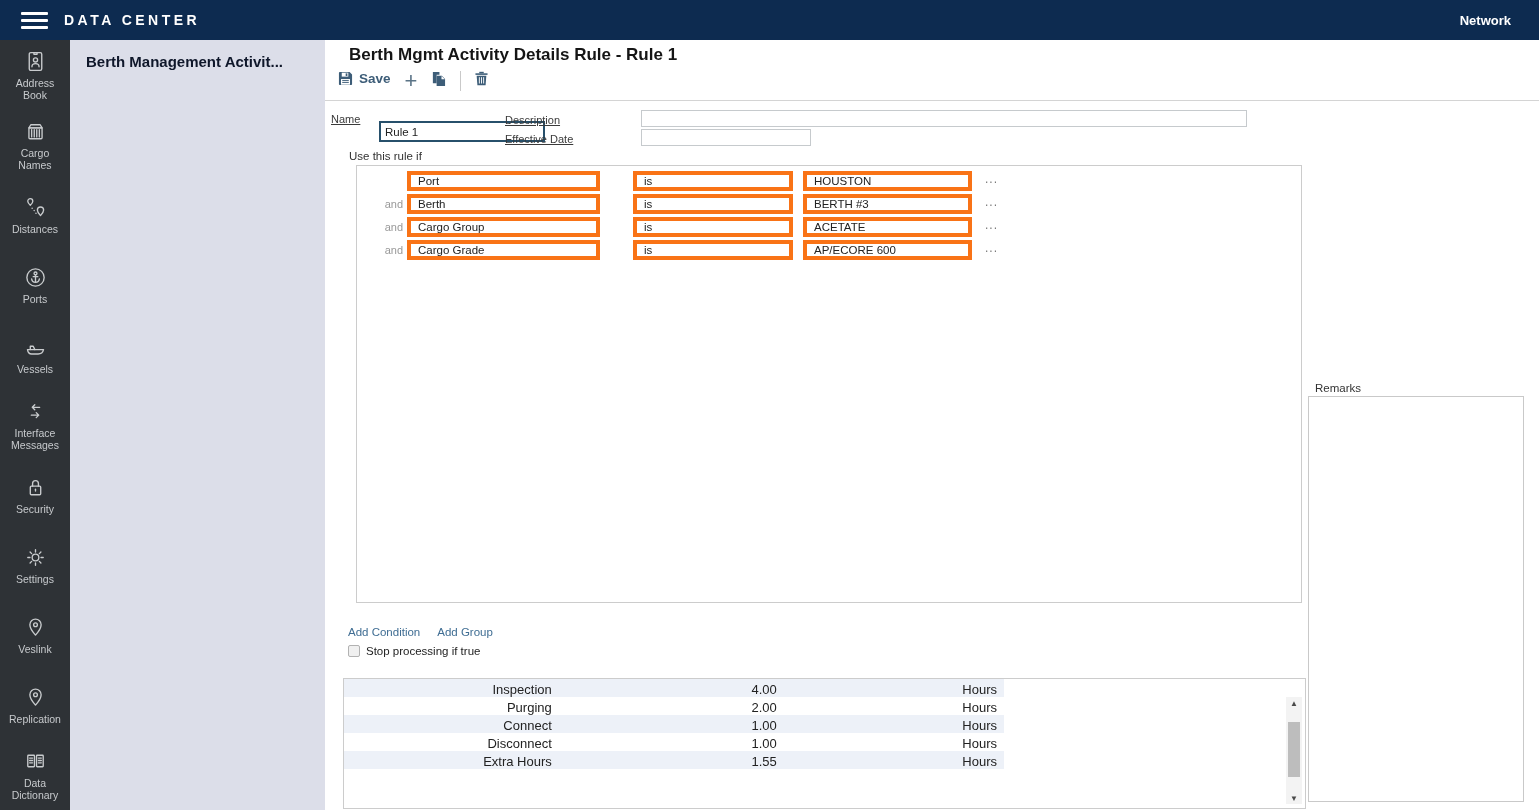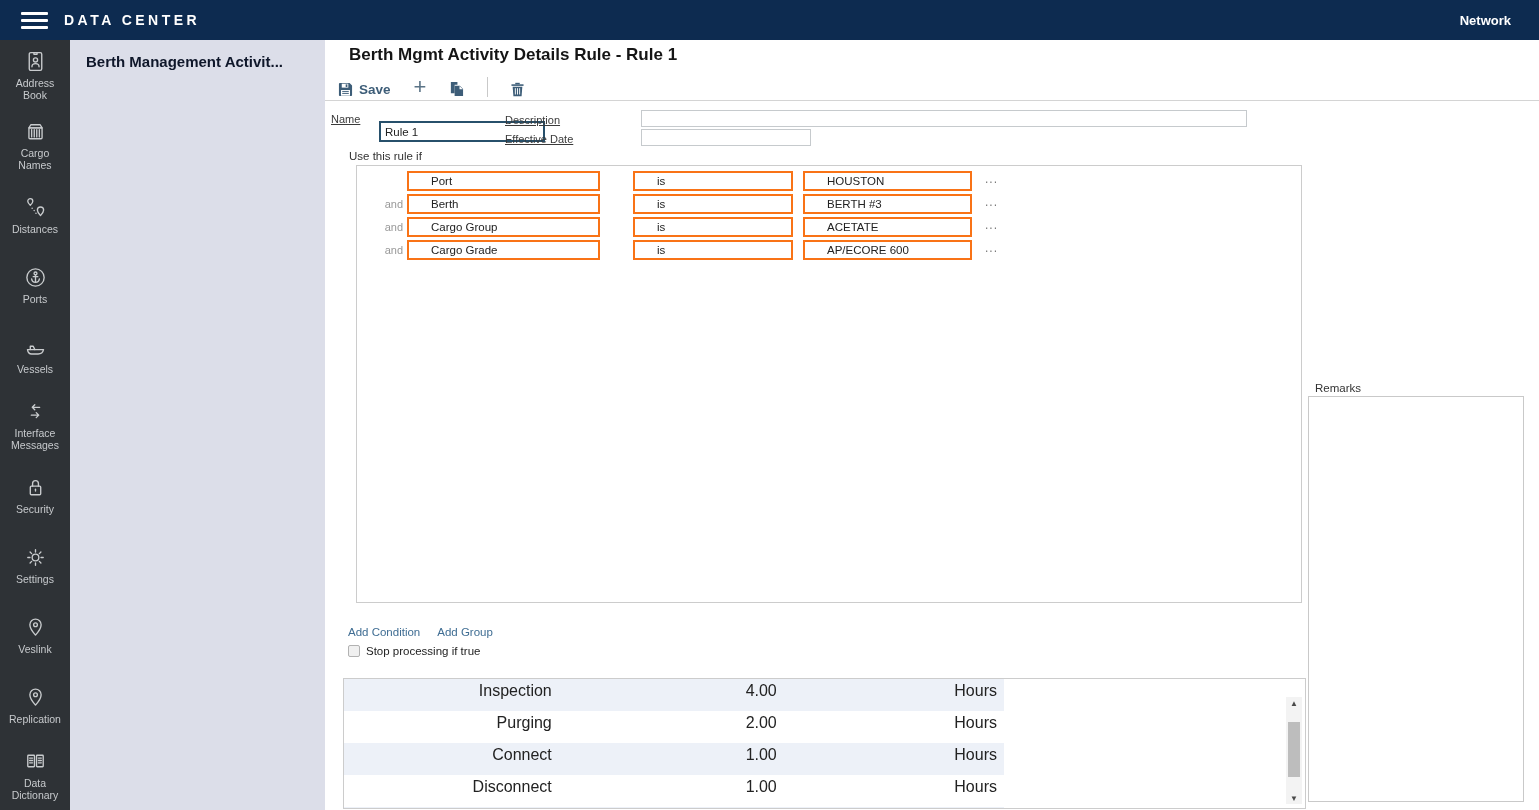--- a/index.html
+++ b/index.html
@@ -24,21 +24,21 @@
   .side-item .lbl2 { max-width:62px; }
 
   
   .panel { position:absolute; left:70px; top:40px; width:255px; height:770px; background:#dcdee9; z-index:3; }
   .panel-title { padding:13px 2px 0 16px; font-size:15px; font-weight:bold; color:#0f172a; white-space:nowrap; overflow:hidden; }
 
   
   .main { position:absolute; left:325px; top:40px; width:1214px; height:770px; background:#fff; }
   .main-title { position:absolute; left:12px; top:5px; font-size:17px; font-weight:bold; color:#151515;margin-left:12px; }
 
-  .toolbar { position:absolute; left:13px; top:31px; height:26px; display:flex; align-items:flex-end; gap:23px; }
+  .toolbar { position:absolute; left:13px; top:31px; height:26px; display:flex; align-items:flex-start; gap:14px; }
   .tb-btn { display:flex; align-items:center; gap:6px; color:#3d5d78; cursor:pointer; }
   .tb-save-label { font-size:13.5px; font-weight:bold; color:#3d5d78; }
   .tb-plus { font-size:22px; line-height:20px; font-weight:400; color:#5b7487; cursor:pointer; }
   .tb-sep { width:1px; height:20px; background:#c9c9c9; }
   .tb-btn svg { display:block; }
   .toolbar-rule { position:absolute; left:0; top:60px; width:1214px; height:1px; background:#d4d4d4; }
 
   .flabel { position:absolute; font-size:11px; color:#3a3a3a; text-align:left;text-decoration:underline; }
   .tinput { position:absolute; border:1px solid #c6cacd; font-size:11.5px; color:#222; padding:1px 4px;
             font-family:"Liberation Sans", sans-serif; outline:none; background:#fff; }
@@ -48,38 +48,38 @@
   #desc-input  { left:316px; top:70px; width:606px; height:17px; }
   #eff-label   { left:180px; top:93px; width:134px; }
   #eff-input   { left:316px; top:89px; width:170px; height:17px; }
   .rule-heading { position:absolute; left:24px; top:110px; font-size:11.5px; color:#333; }
 
   
   .cond-box { position:absolute; left:31px; top:125px; width:946px; height:438px; border:1px solid #ccc; background:#fff; }
   .cond-rows { position:relative; padding-top:5px; }
   .cond-row { position:relative; height:23px; }
   .conj { position:absolute; left:0; top:4px; width:46px; text-align:right; color:#999; font-size:11px; }
-  .cinput { position:absolute; top:0; height:20px; border:2px solid #f97316; font-size:11.5px; color:#222;
-            padding:1px 22px; font-family:"Liberation Sans", sans-serif; outline:none; background:#fff; }
+  .cinput { position:absolute; top:0; height:20px; border:4px solid #f97316; font-size:11.5px; color:#222;
+            padding:1px 7px; font-family:"Liberation Sans", sans-serif; outline:none; background:#fff; }
   .c-field { left:50px;  width:193px; }
   .c-op    { left:276px; width:160px; }
   .c-val   { left:446px; width:169px; }
   .c-more  { position:absolute; left:628px; top:1px; color:#777; font-size:12px; letter-spacing:1px; cursor:pointer; }
 
   .links-row { position:absolute; left:23px; top:586px; display:flex; gap:17px; font-size:11.5px; }
   .links-row span { color:#3f6d93; cursor:pointer; }
   .stop-row { position:absolute; left:23px; top:605px; display:flex; align-items:center; gap:6px; font-size:11.5px; color:#222;text-align:right; }
   .checkbox { width:12px; height:12px; background:#f0f0f0; border:1px solid #b2b2b2; border-radius:2px; cursor:pointer; }
 
   
   .activity-table { position:absolute; left:18px; top:638px; width:963px; height:131px; border:1px solid #ccc; background:#fff; overflow:hidden; }
   .t-header { display:flex; height:17px; }
   .th { background:#e9e9e9; color:#555; font-size:11px; text-align:right; padding:2px 7px 0 0; margin-right:2px; }
   .th-activity { width:223px; } .th-default { width:218px; } .th-unit { width:213px; }
-  .t-row { display:flex; height:32px; width:660px; font-size:16px; color:#222;gap:15px; }
+  .t-row { display:flex; height:18px; width:660px; font-size:13px; color:#222;gap:15px; }
   .t-rows .t-row:nth-child(odd) { background:#edf1f8; }
   .td { text-align:right; padding:2.5px 7px 0 0; }
   .td-activity { width:225px; } .td-default { width:220px; } .td-unit { width:215px; }
 
   .t-scroll { position:absolute; right:3px; top:18px; width:16px; height:107px; background:#f3f3f3; }
   .t-scroll .arrow { position:absolute; left:0; width:16px; text-align:center; font-size:8px; color:#4a4a4a; cursor:pointer; }
   .t-scroll .up { top:2px; } .t-scroll .down { bottom:1px; }
   .t-thumb { position:absolute; left:2px; top:25px; width:12px; height:55px; background:#bdbdbd; cursor:pointer; }
 
   

